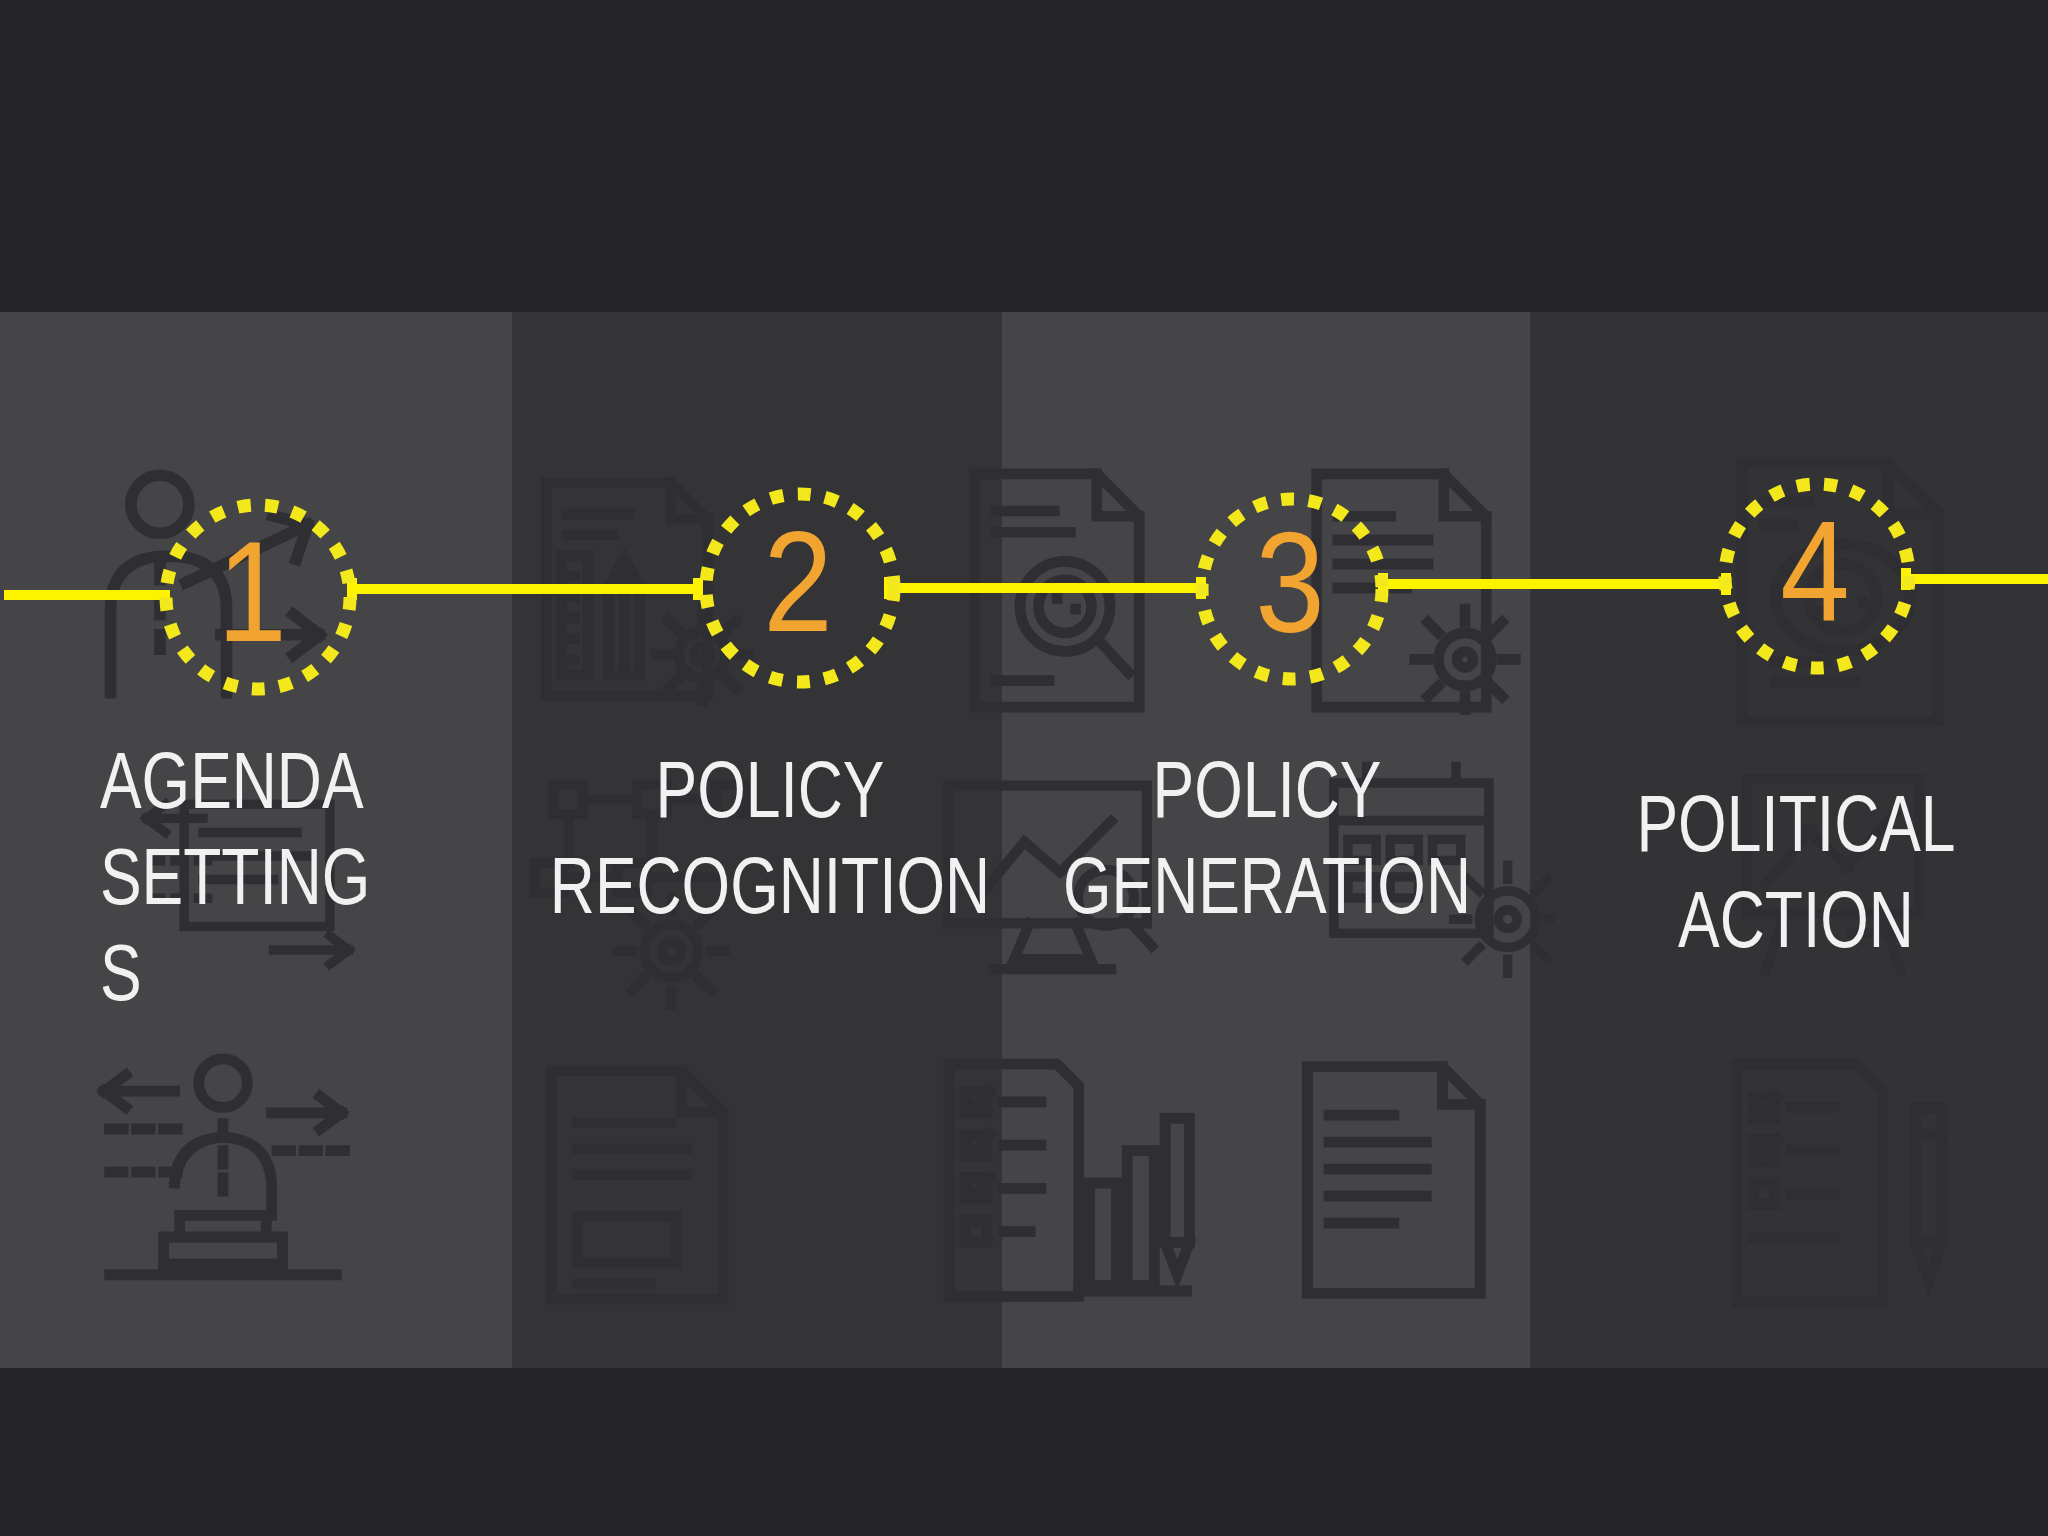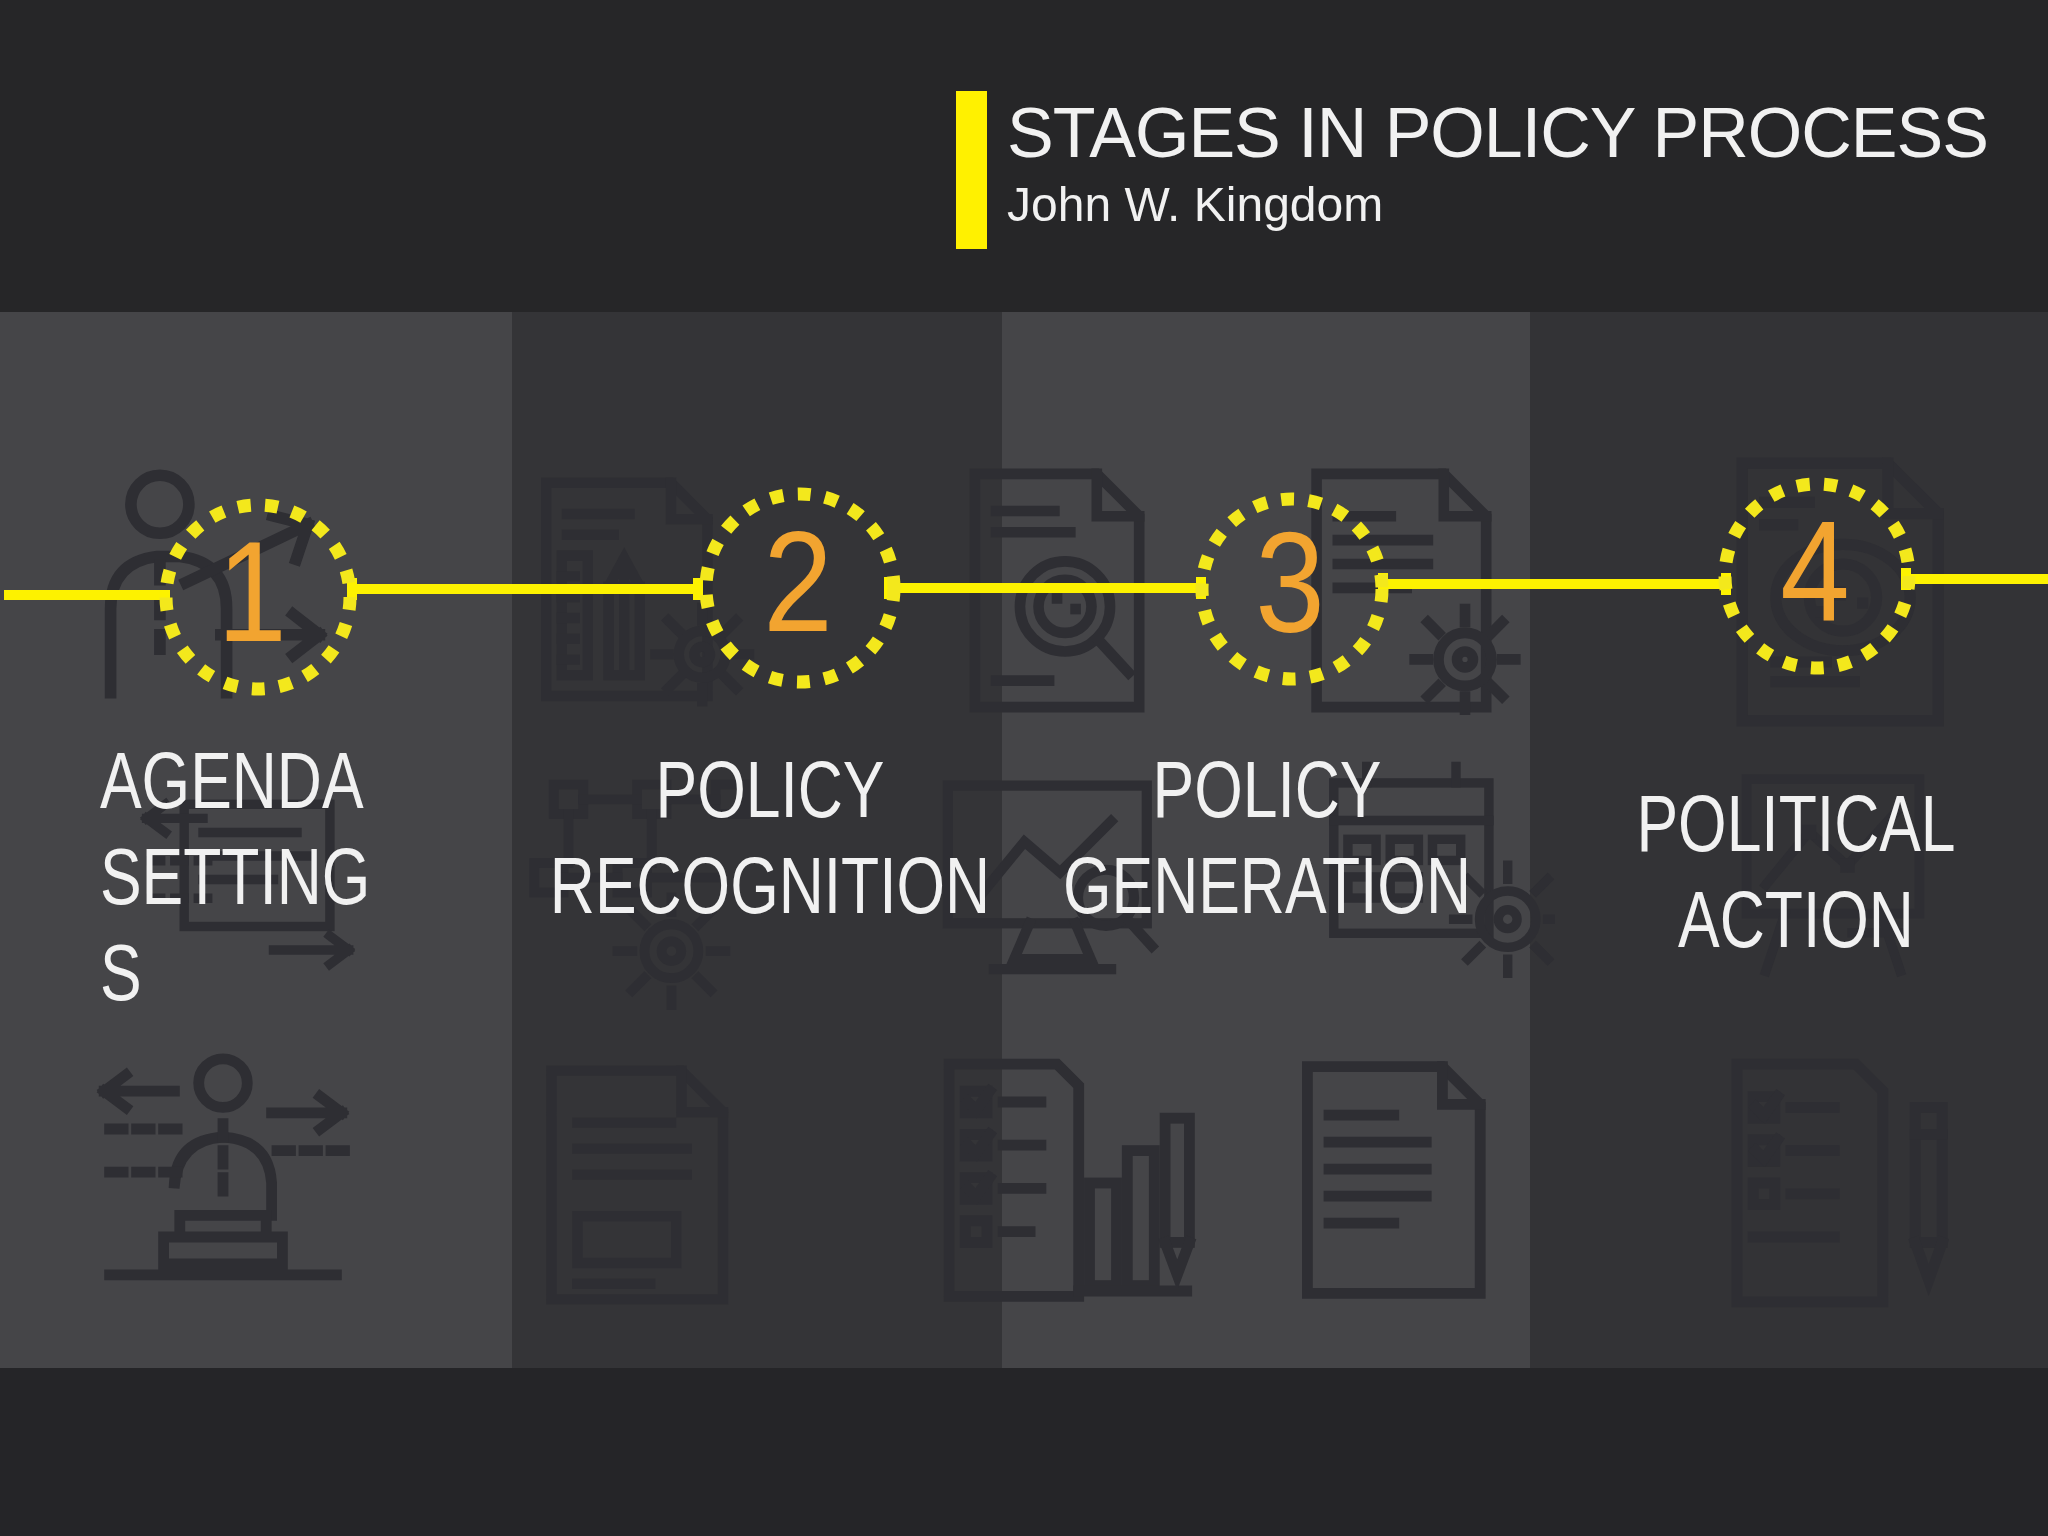--- a/index.html
+++ b/index.html
@@ -223,27 +223,20 @@
       <rect x="16" y="18" width="8" height="8"></rect>
         <rect x="16" y="34" width="8" height="8"></rect>
         <rect x="16" y="50" width="8" height="8"></rect>
       <path d="M17 22 l3 3 5 -7 M17 38 l3 3 5 -7"></path>
       <path d="M30 22 h16 m-16 16 h16 m-16 16 h16 m-30 16 h30"></path>
       <rect x="76" y="22" width="10" height="50"></rect>
         <path d="M76 72 l5 14 5 -14 M76 32 h10"></path>
     </svg>
   </div>
 
-  <div class="header">
-    <div class="accent-bar"></div>
-    <div class="header-text">
-      <div class="title">STAGES IN POLICY PROCESS</div>
-      <div class="subtitle">John W. Kingdom</div>
-    </div>
-  </div>
 
   <svg class="timeline-svg" viewBox="0 0 2048 1536">
     <g class="tl">
       <rect class="tl-seg" x="4" y="590" width="166" height="10"></rect>
       <rect class="tl-seg" x="352" y="584" width="346" height="10"></rect>
       <rect class="tl-seg" x="347" y="578" width="10" height="22"></rect>
       <rect class="tl-seg" x="693" y="578" width="10" height="22"></rect>
       <rect class="tl-seg" x="889" y="583" width="312" height="10"></rect>
       <rect class="tl-seg" x="884" y="577" width="10" height="22"></rect>
       <rect class="tl-seg" x="1196" y="577" width="10" height="22"></rect>

